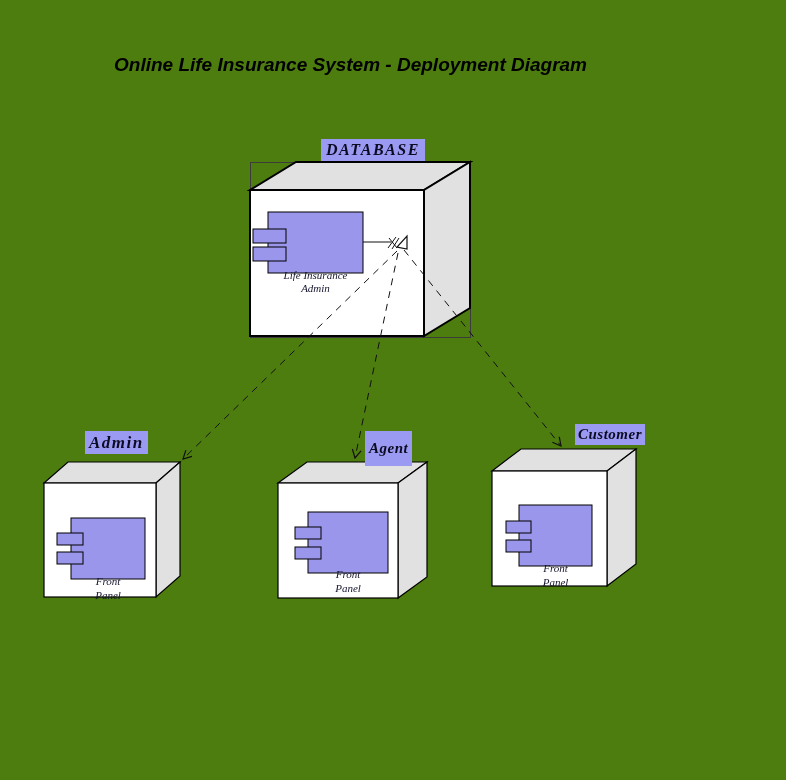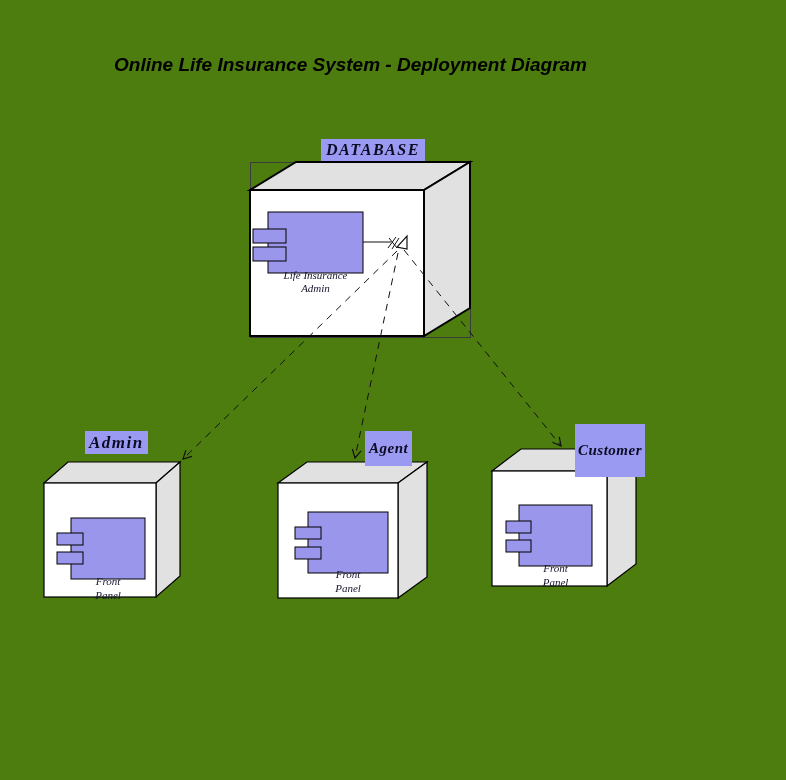--- a/index.html
+++ b/index.html
@@ -24,21 +24,21 @@
   }
   .node-label{
     position:absolute;
     font-family:"Liberation Serif",serif;font-weight:bold;
     color:var(--label-text);background:var(--label-highlight);
     line-height:1.25;white-space:nowrap;
   }
   .node-label.db{left:321px;top:139px;font-size:16px;letter-spacing:1.5px;padding:1px 5px;}
   .node-label.admin{left:85px;top:431px;font-size:17px;letter-spacing:1.5px;padding:1px 4px;}
   .node-label.agent{left:365px;top:431px;font-size:15px;letter-spacing:0.5px;padding:8px 4px;}
-  .node-label.customer{left:575px;top:424px;font-size:15px;letter-spacing:0.5px;padding:17px 3px;}
+  .node-label.customer{left:575px;top:424px;font-size:15px;letter-spacing:0.5px;padding:1px 3px;}
   .comp-text{
     position:absolute;text-align:center;color:#15152e;
     font-family:"Liberation Serif",serif;font-size:11px;line-height:13px;margin-top:39px;
   }
   .comp-text.db{left:268px;top:230px;width:95px;}
   .comp-text.admin{left:71px;top:535px;width:74px;line-height:14px;}
   .comp-text.agent{left:308px;top:528px;width:80px;line-height:14px;}
   .comp-text.customer{left:519px;top:522px;width:73px;line-height:14px;}
   .watermark{
     position:absolute;left:264px;top:620px;

